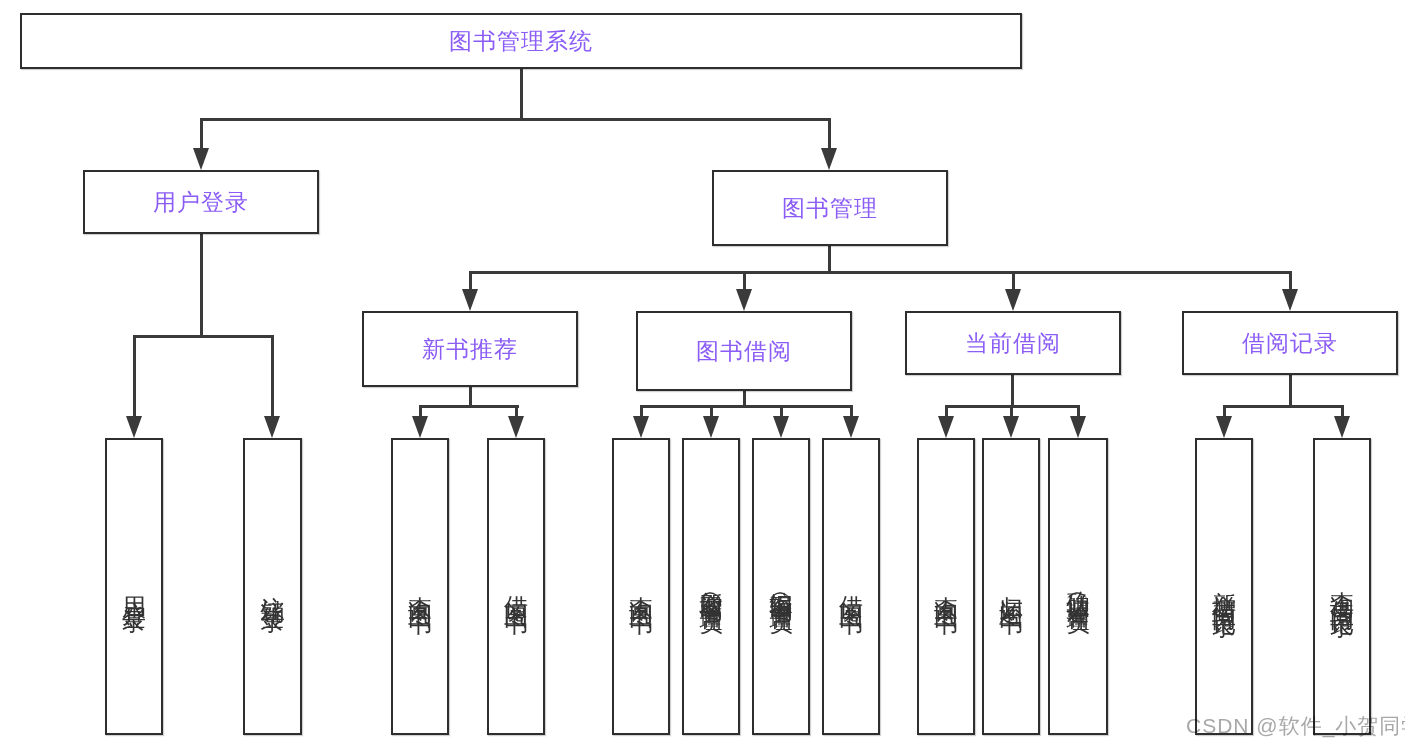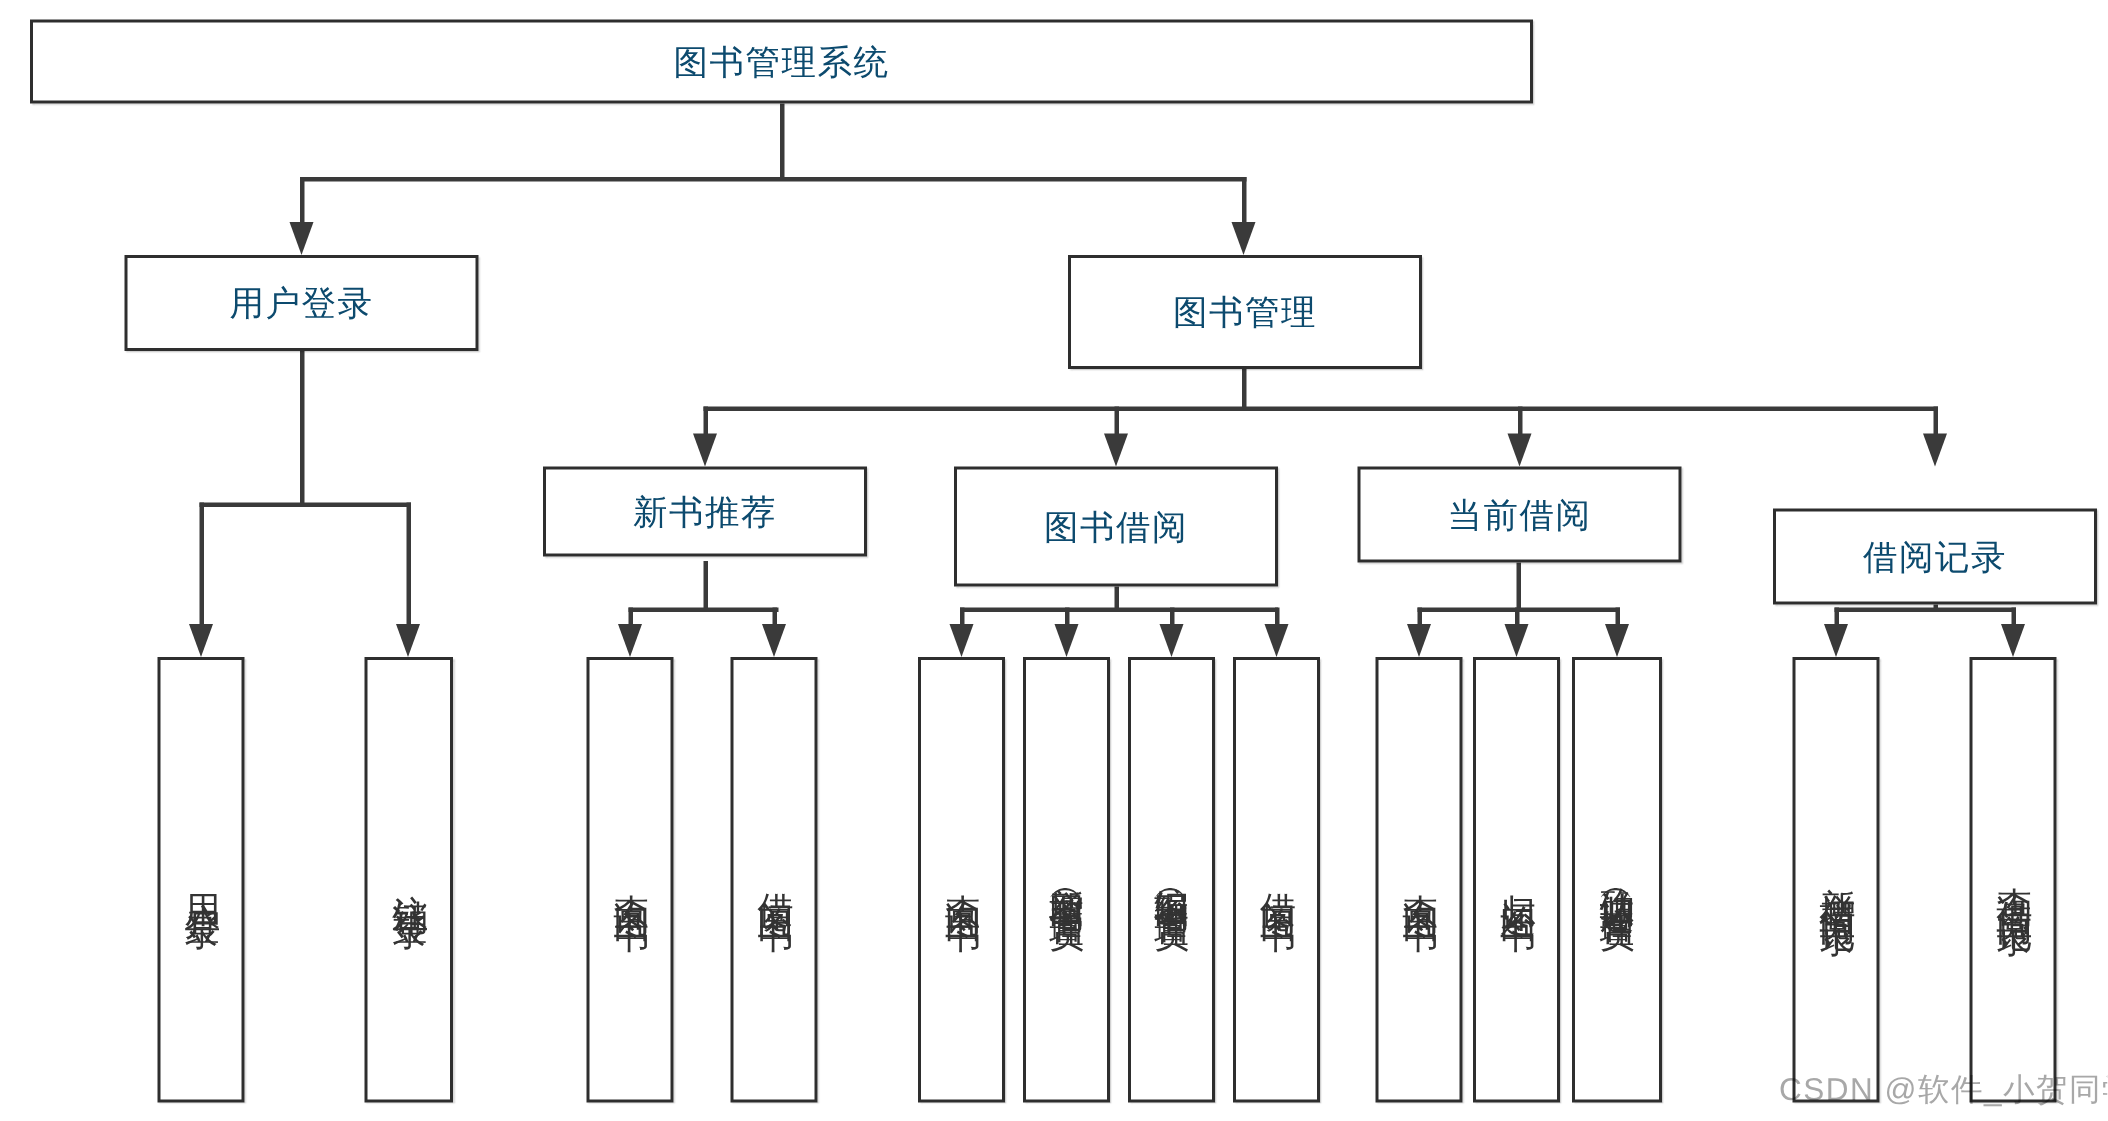--- a/index.html
+++ b/index.html
@@ -5,21 +5,21 @@
   html,body{margin:0;padding:0;background:#fff;}
   #canvas{
     position:relative;width:1405px;height:747px;background:#fff;overflow:hidden;
     font-family:"Liberation Sans","DejaVu Sans",sans-serif;color:#333;
   }
   .box{
     position:absolute;box-sizing:border-box;background:#fff;
     border:2px solid #2e2e2e;display:flex;align-items:center;justify-content:center;
     box-shadow:1px 1px 1px rgba(0,0,0,0.18);z-index:2;
   }
-  .hlabel{font-size:23px;letter-spacing:1px;color:#0c4a6e;white-space:nowrap;}
+  .hlabel{font-size:23px;letter-spacing:1px;color:#8b5cf6;white-space:nowrap;}
   .vtext{
     writing-mode:vertical-rl;text-orientation:mixed;
     font-size:24px;letter-spacing:5px;color:#333;line-height:1;white-space:nowrap;
   }
   .hline,.vline{position:absolute;background:#3a3a3a;z-index:1;}
   .hline{height:3px;}
   .vline{width:3px;}
   .arw{
     position:absolute;width:0;height:0;z-index:1;
     border-left:8px solid transparent;border-right:8px solid transparent;
@@ -65,30 +65,30 @@
   <div class="hline" style="left:469px;top:271px;width:823px;"></div>
   <div class="vline" style="left:469px;top:271px;height:20px;"></div>
   <div class="vline" style="left:743px;top:271px;height:20px;"></div>
   <div class="vline" style="left:1012px;top:271px;height:20px;"></div>
   <div class="vline" style="left:1289px;top:271px;height:20px;"></div>
   <div class="arw" style="left:462px;top:289px;"></div>
   <div class="arw" style="left:736px;top:289px;"></div>
   <div class="arw" style="left:1005px;top:289px;"></div>
   <div class="arw" style="left:1282px;top:289px;"></div>
 
-  <div class="box" style="left:362px;top:311px;width:216px;height:60px;">
+  <div class="box" style="left:362px;top:311px;width:216px;height:76px;">
     <span class="hlabel">新书推荐</span>
   </div>
   <div class="box" style="left:636px;top:311px;width:216px;height:80px;">
     <span class="hlabel">图书借阅</span>
   </div>
   <div class="box" style="left:905px;top:311px;width:216px;height:64px;">
     <span class="hlabel">当前借阅</span>
   </div>
-  <div class="box" style="left:1182px;top:311px;width:216px;height:64px;margin-top:28px;">
+  <div class="box" style="left:1182px;top:311px;width:216px;height:64px;">
     <span class="hlabel">借阅记录</span>
   </div>
 
   <div class="vline" style="left:469px;top:374px;height:33px;"></div>
   <div class="hline" style="left:419px;top:405px;width:100px;"></div>
   <div class="vline" style="left:419px;top:405px;height:13px;"></div>
   <div class="vline" style="left:515px;top:405px;height:13px;"></div>
   <div class="arw" style="left:412px;top:416px;"></div>
   <div class="arw" style="left:508px;top:416px;"></div>
 

